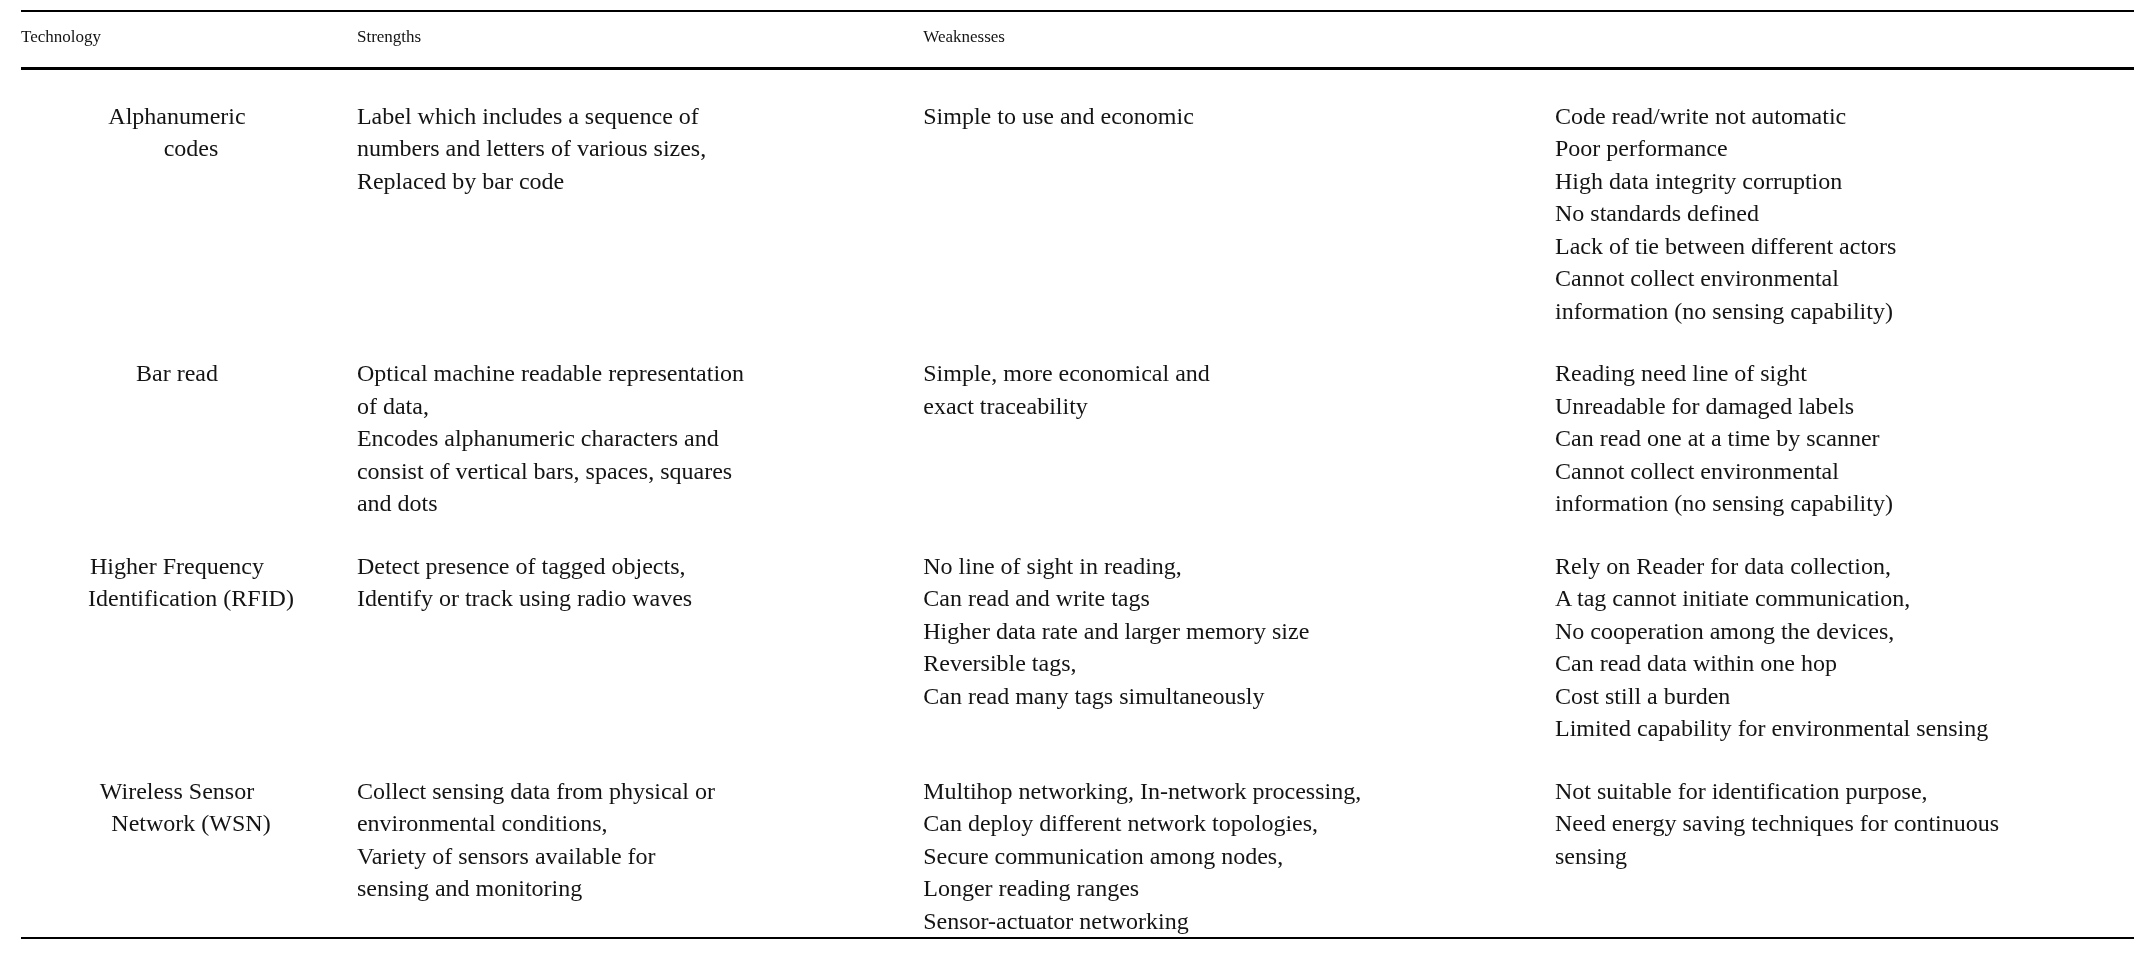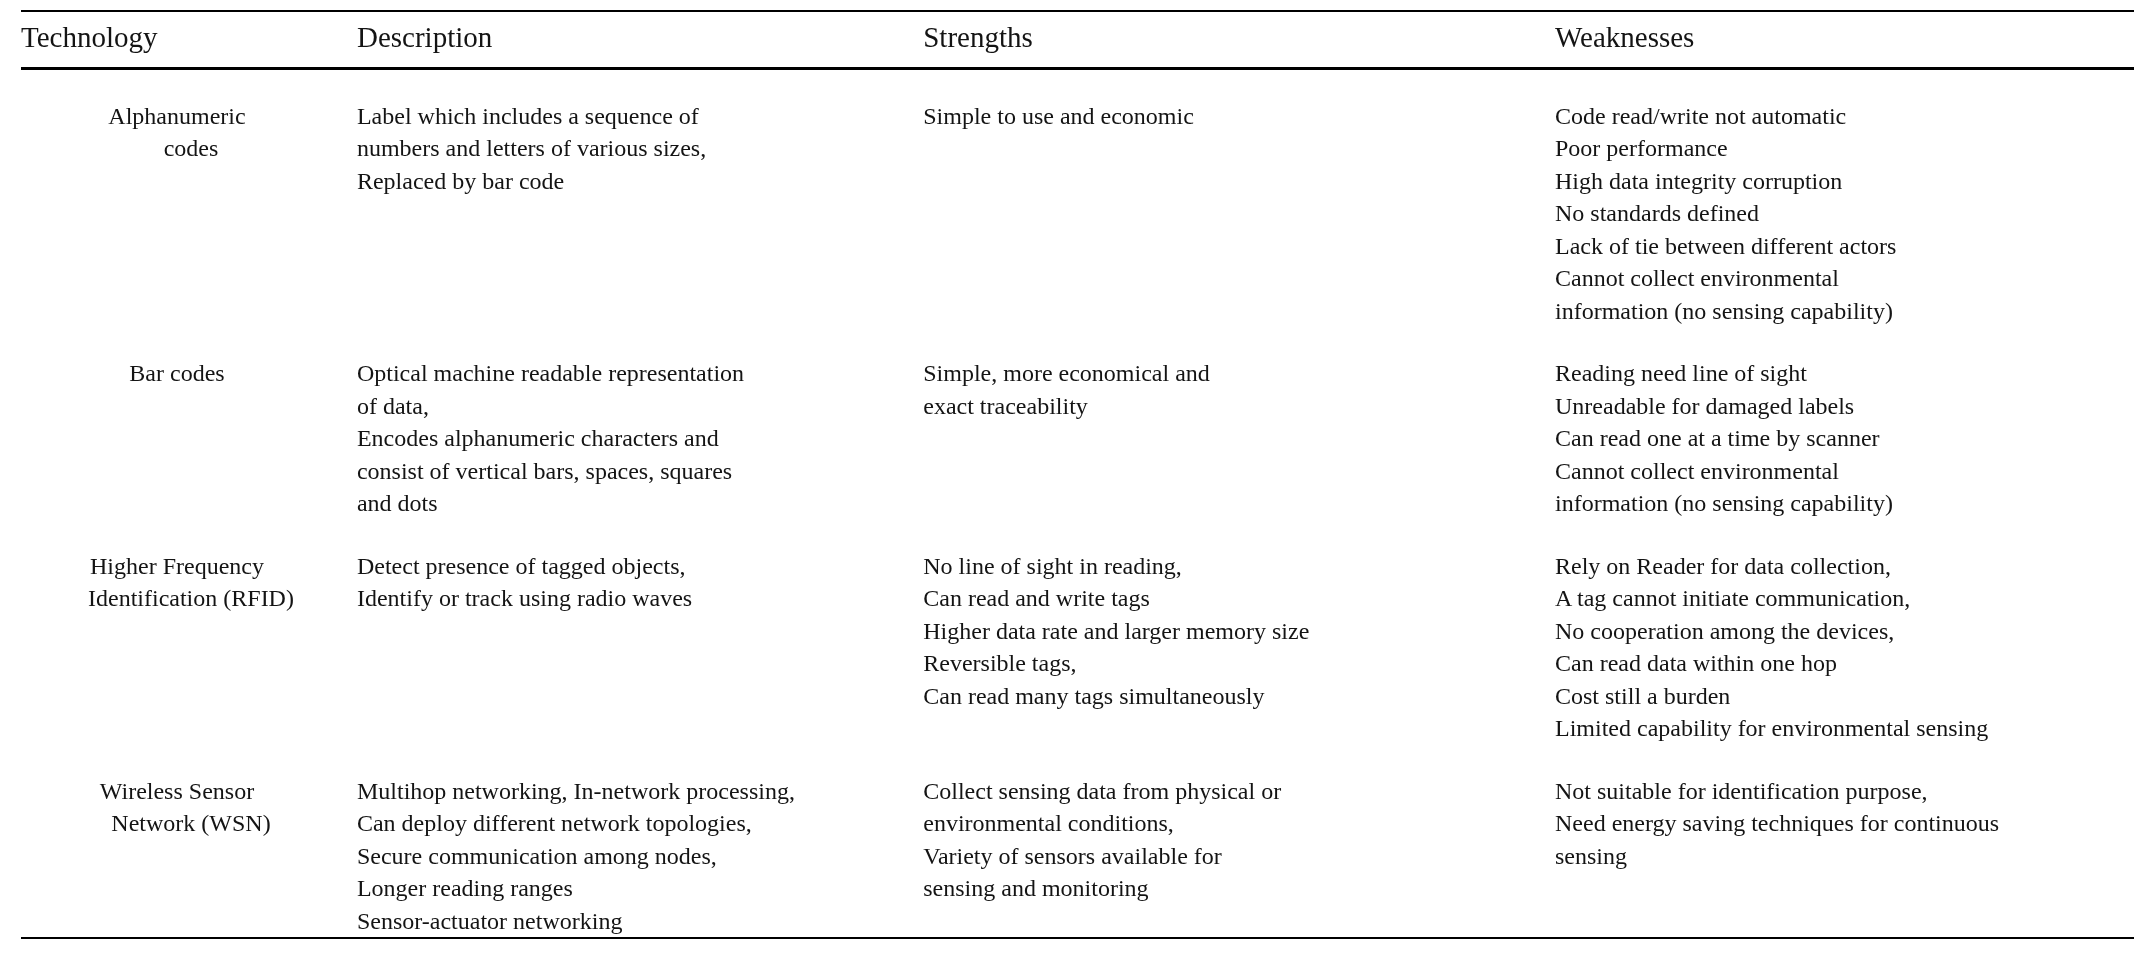--- a/index.html
+++ b/index.html
@@ -27,21 +27,21 @@
     display: grid;
     grid-template-columns: 15.9% 26.8% 29.9% 27.4%;
     align-items: start;
   }
   .hdr {
     border-bottom: 3px solid #000;
     padding-top: 9px;
     padding-bottom: 13px;
   }
   .hdr .cell {
-    font-size: 29px;
+    font-size: 17px;
   }
   .body-row {
     padding-top: 30px;
   }
   .body-row.last {
   }
   .tbl-bottom {
     border-bottom: 2px solid #000;
   }
   .cell {
@@ -56,21 +56,20 @@
   }
 </style>
 </head>
 <body>
 
 <div class="page">
   <div class="tbl tbl-bottom">
 
     <div class="grid-row hdr">
       <div class="cell">Technology</div>
-      <div class="cell">Description</div>
       <div class="cell">Strengths</div>
       <div class="cell">Weaknesses</div>
     </div>
 
     <div class="grid-row body-row">
       <div class="cell tech">Alphanumeric
 codes</div>
       <div class="cell">Label which includes a sequence of
 numbers and letters of various sizes,
 Replaced by bar code</div>
@@ -78,21 +77,21 @@
       <div class="cell">Code read/write not automatic
 Poor performance
 High data integrity corruption
 No standards defined
 Lack of tie between different actors
 Cannot collect environmental
 information (no sensing capability)</div>
     </div>
 
     <div class="grid-row body-row">
-      <div class="cell tech">Bar codes</div>
+      <div class="cell tech">Bar read</div>
       <div class="cell">Optical machine readable representation
 of data,
 Encodes alphanumeric characters and
 consist of vertical bars, spaces, squares
 and dots</div>
       <div class="cell">Simple, more economical and
 exact traceability</div>
       <div class="cell">Reading need line of sight
 Unreadable for damaged labels
 Can read one at a time by scanner
@@ -114,28 +113,28 @@
 A tag cannot initiate communication,
 No cooperation among the devices,
 Can read data within one hop
 Cost still a burden
 Limited capability for environmental sensing</div>
     </div>
 
     <div class="grid-row body-row last">
       <div class="cell tech">Wireless Sensor
 Network (WSN)</div>
+      <div class="cell">Collect sensing data from physical or
+environmental conditions,
+Variety of sensors available for
+sensing and monitoring</div>
       <div class="cell">Multihop networking, In-network processing,
 Can deploy different network topologies,
 Secure communication among nodes,
 Longer reading ranges
 Sensor-actuator networking</div>
-      <div class="cell">Collect sensing data from physical or
-environmental conditions,
-Variety of sensors available for
-sensing and monitoring</div>
       <div class="cell">Not suitable for identification purpose,
 Need energy saving techniques for continuous
 sensing</div>
     </div>
 
   </div>
 </div>
 
 </body></html>

